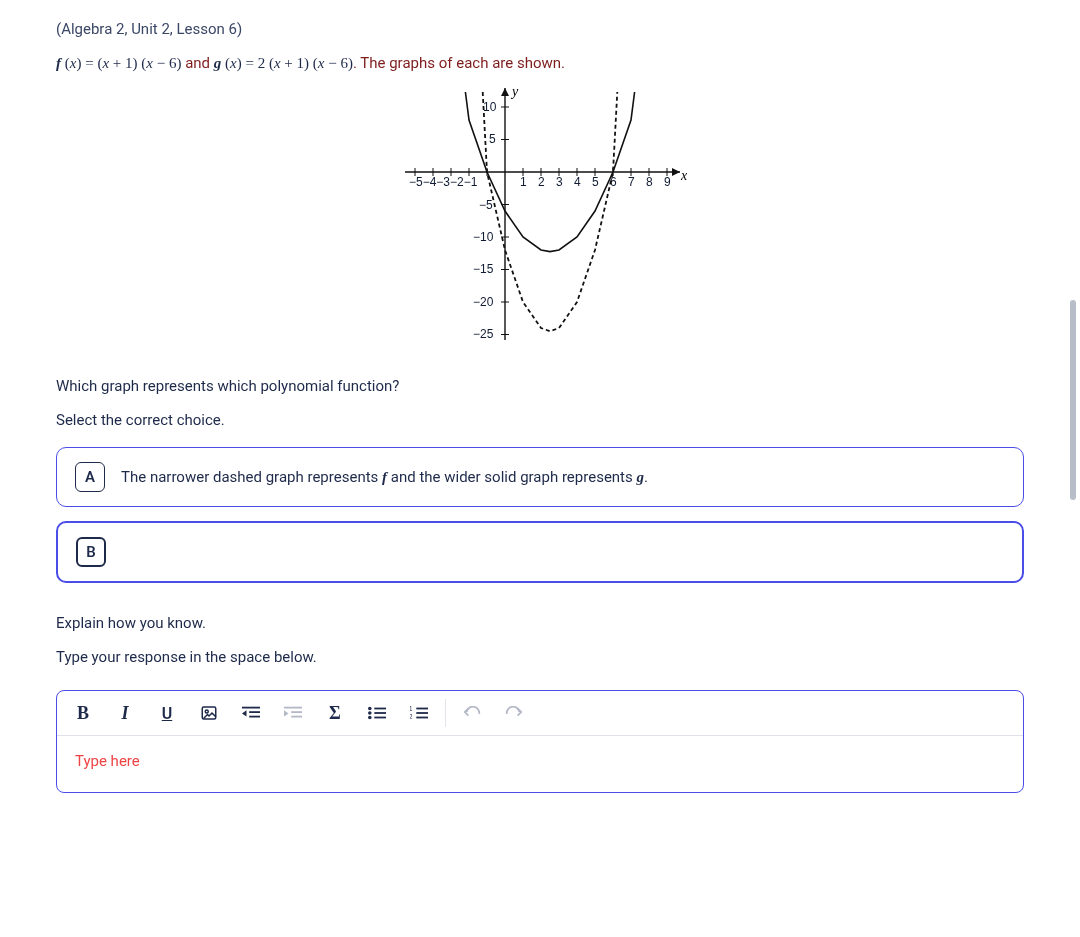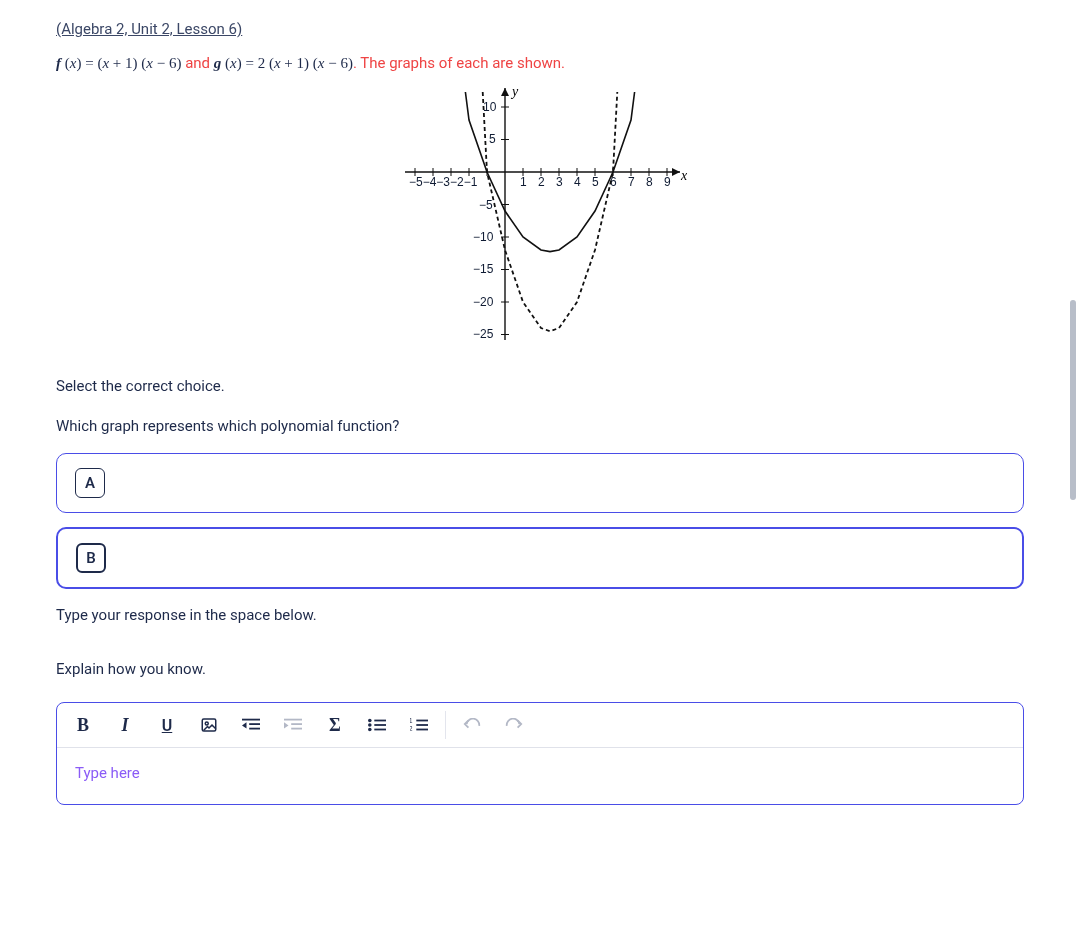--- a/index.html
+++ b/index.html
@@ -23,29 +23,28 @@
     right: 4px;
     top: 300px;
     width: 6px;
     height: 200px;
     background: #b8bec9;
     border-radius: 3px;
   }
   .meta-line {
     color: #3b4766;
     margin-bottom: 16px;
-    text-decoration: underline;
   }
   .eq-line {
     margin-bottom: 10px;
     color: #1e2a4a;
   }
   .math { font-family: Liberation Serif, serif; font-style: italic; }
   .math .rm { font-style: normal; }
-  .green { color: #ef4444; }
+  .green { color: #7f1d1d; }
   .chart-wrap { text-align: center; margin: 6px 0 18px 0; }
   svg.chart { display: inline-block; }
   .axislabel { font-family: Georgia, serif; font-style: italic; font-size: 14px; }
   .ticktext { font-family: Arial, sans-serif; font-size: 12px; fill: #0f1b33; }
   .curve-solid { fill: none; stroke: #111; stroke-width: 1.6; }
   .curve-dashed { fill: none; stroke: #111; stroke-width: 1.8; stroke-dasharray: 4 3; }
   .axis { stroke: #111; stroke-width: 1.4; }
   .tick { stroke: #111; stroke-width: 1; }
   .q-text { color: #1e2a4a; line-height: 1.7; margin: 14px 0 8px 0; }
   .choice {
@@ -96,21 +95,21 @@
     cursor: pointer;
     font-size: 16px;
   }
   .tbtn.dim { color: #b3b8c6; }
   .tbtn svg { display:block; }
   .sep {
     width: 1px; height: 28px; background: #e3e5ed; margin: 0 4px;
   }
   .editor-body {
     padding: 16px 18px 22px 18px;
-    color: #8b5cf6;
+    color: #ef4444;
     min-height: 50px;
   }
 </style>
 </head>
 <body>
 
 <div class="page">
   <div class="scrollbar"></div>
 
   <div class="meta-line">(Algebra 2, Unit 2, Lesson 6)</div>
@@ -172,33 +171,36 @@
       <text class="ticktext" x="88" y="256">−25</text>
       <text class="axislabel" x="127" y="14">y</text>
       <text class="axislabel" x="296" y="98">x</text>
 
       <path class="curve-solid" d="M 80.4 10 L 84 38 L 102 90 L 120 129 L 138 155 L 156 168 L 165 169.6 L 174 168 L 192 155 L 210 129 L 228 90 L 246 38 L 249.6 10"></path>
 
       <path class="curve-dashed" d="M 97.7 10 L 102 90 L 120 168 L 138 220 L 156 246 L 165 249.25 L 174 246 L 192 220 L 210 168 L 228 90 L 232.3 10"></path>
     </svg>
   </div>
 
+  <div class="q-text">Which graph represents which polynomial function?</div>
   <div class="q-text" style="margin-top:0">Select the correct choice.</div>
-  <div class="q-text">Which graph represents which polynomial function?</div>
 
   <div class="choice">
     <div class="choice-letter">A</div>
+    <div>
+      <span>The narrower dashed graph represents </span><span class="math"><b>f</b></span><span> and the wider solid graph represents </span><span class="math"><b>g</b></span><span>.</span>
+    </div>
   </div>
 
   <div class="choice selected">
     <div class="choice-letter">B</div>
   </div>
 
+  <div class="q-text" style="margin-top:28px">Explain how you know.</div>
   <div class="q-text" style="margin-top:0">Type your response in the space below.</div>
-  <div class="q-text" style="margin-top:28px">Explain how you know.</div>
 
   <div class="editor">
     <div class="toolbar">
       <div class="tbtn" style="font-weight:800;font-family:Georgia,serif;font-size:18px">B</div>
       <div class="tbtn" style="font-style:italic;font-weight:700;font-family:Georgia,serif;font-size:18px">I</div>
       <div class="tbtn" style="text-decoration:underline;font-weight:600">U</div>
       <div class="tbtn">
         <svg width="18" height="18" viewBox="0 0 24 24" fill="none" stroke="#1e2a4a" stroke-width="2">
             <rect x="3" y="4" width="18" height="16" rx="2"></rect>
             <circle cx="9" cy="10" r="2"></circle>

